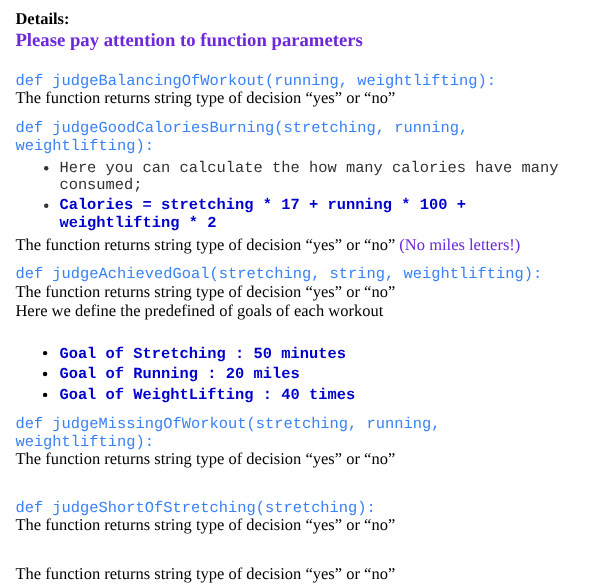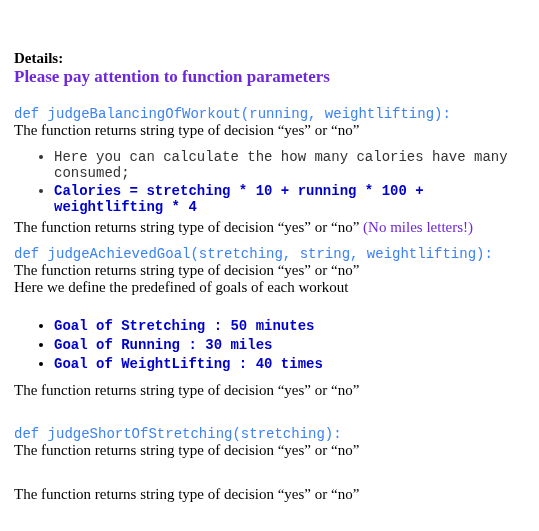--- a/index.html
+++ b/index.html
@@ -26,60 +26,62 @@
   li {
     list-style-type: disc;
     margin: 2px 0;
   }
   ul.code-list li {
     font-family: "Courier New", Courier, monospace;
     font-size:14px;
     color:#333;
   }
   .section { margin-bottom: 10px; }
-  .heading { margin-bottom: 2px; margin-top: 40px;}
+  .heading { margin-bottom: 2px;}
 </style>
 </head>
 <body>
 
 
 
 <div class="heading">
   <div class="bold">Details:</div>
   <div class="bold red" style="font-size:17px;">Please pay attention to function parameters</div>
 </div>
 
 <br>
 
 <div class="section">
   <div class="code">def judgeBalancingOfWorkout(running, weightlifting):</div>
   <div>The function returns string type of decision “yes” or “no”</div>
 </div>
 
 <div class="section">
+  <div class="code">def judgeGoodCaloriesBurning(stretching, running, weightlifting):</div>
   <ul class="code-list">
     <li>Here you can calculate the how many calories have many consumed;</li>
-    <li><span class="blue">Calories = stretching * 10 + running * 100 + weightlifting * 4</span></li>
+    <li><span class="blue">Calories = stretching * 17 + running * 100 + weightlifting * 2</span></li>
   </ul>
   <div><span>The function returns string type of decision “yes” or “no” </span><span class="red">(No miles letters!)</span></div>
 </div>
 
 <div class="section">
   <div class="code">def judgeAchievedGoal(stretching, string, weightlifting):</div>
   <div>The function returns string type of decision “yes” or “no”</div>
   <div>Here we define the predefined of goals of each workout</div>
   <br>
   <ul>
     <li><span class="blue">Goal of Stretching : 50 minutes</span></li>
-    <li><span class="blue">Goal of Running : 30 miles</span></li>
+    <li><span class="blue">Goal of Running : 20 miles</span></li>
     <li><span class="blue">Goal of WeightLifting : 40 times</span></li>
   </ul>
 </div>
 
 <div class="section">
+  <div class="code">def judgeMissingOfWorkout(stretching, running, weightlifting):</div>
   <div>The function returns string type of decision “yes” or “no”</div>
 </div>
 
 <br>
 
 <div class="section">
   <div class="code">def judgeShortOfStretching(stretching):</div>
   <div>The function returns string type of decision “yes” or “no”</div>
 </div>
 

